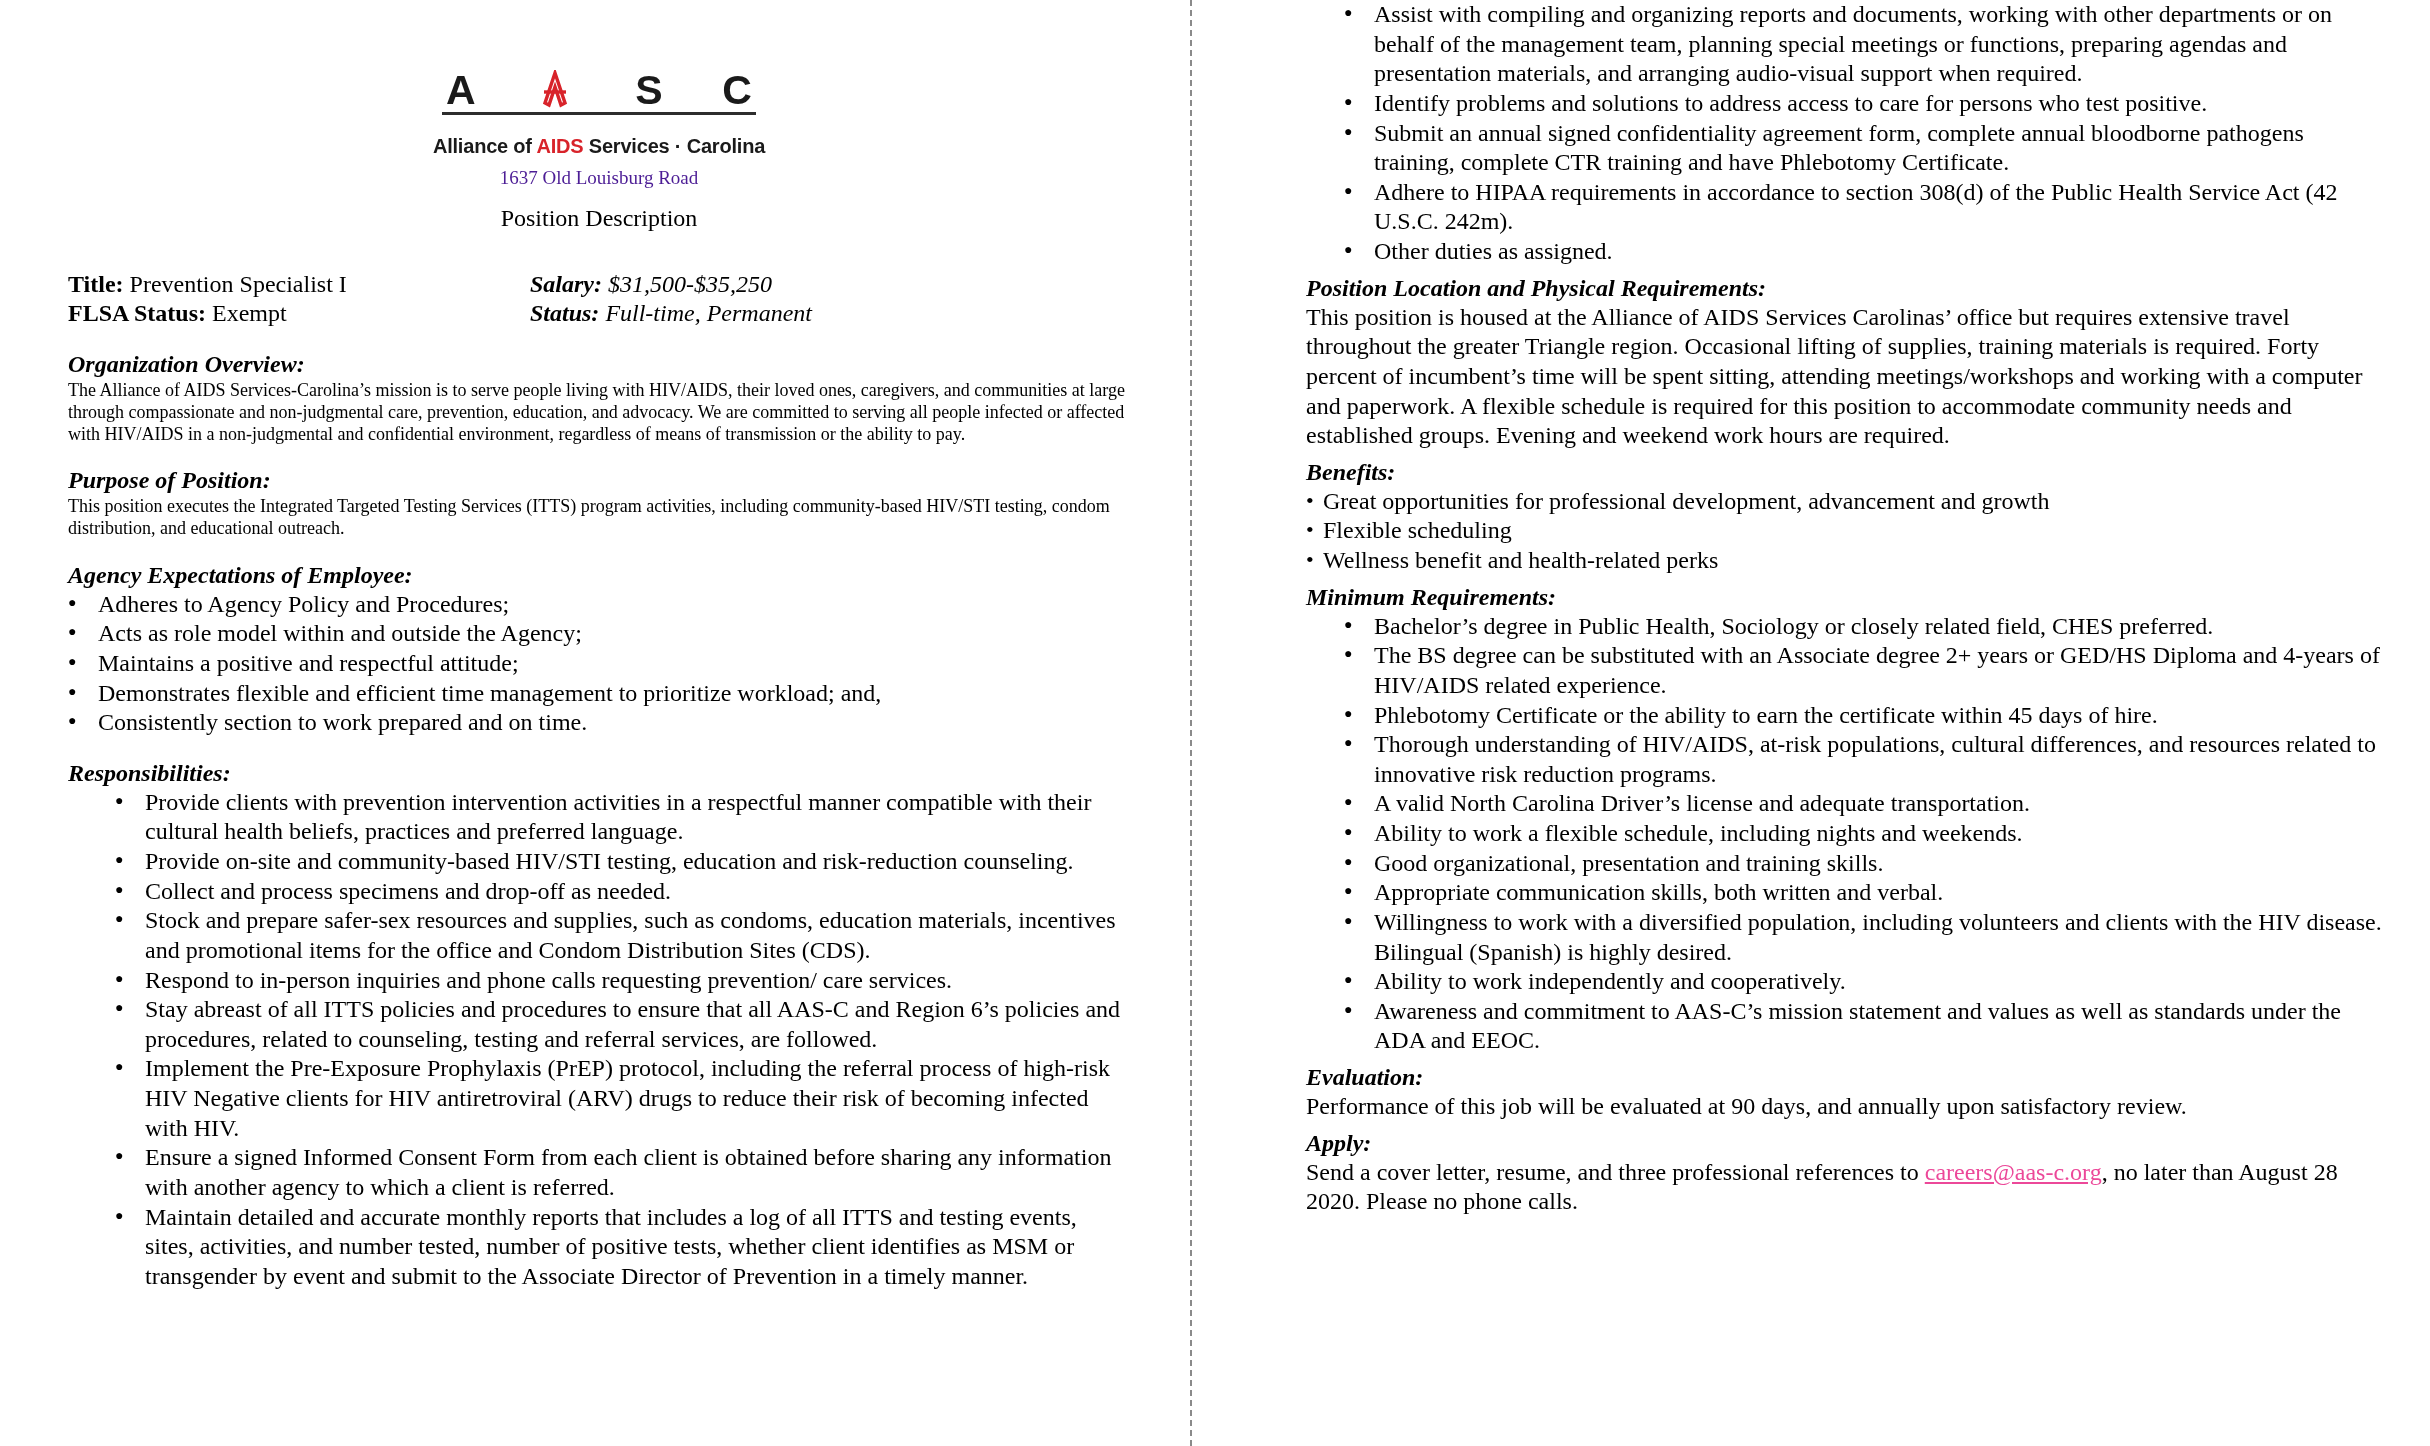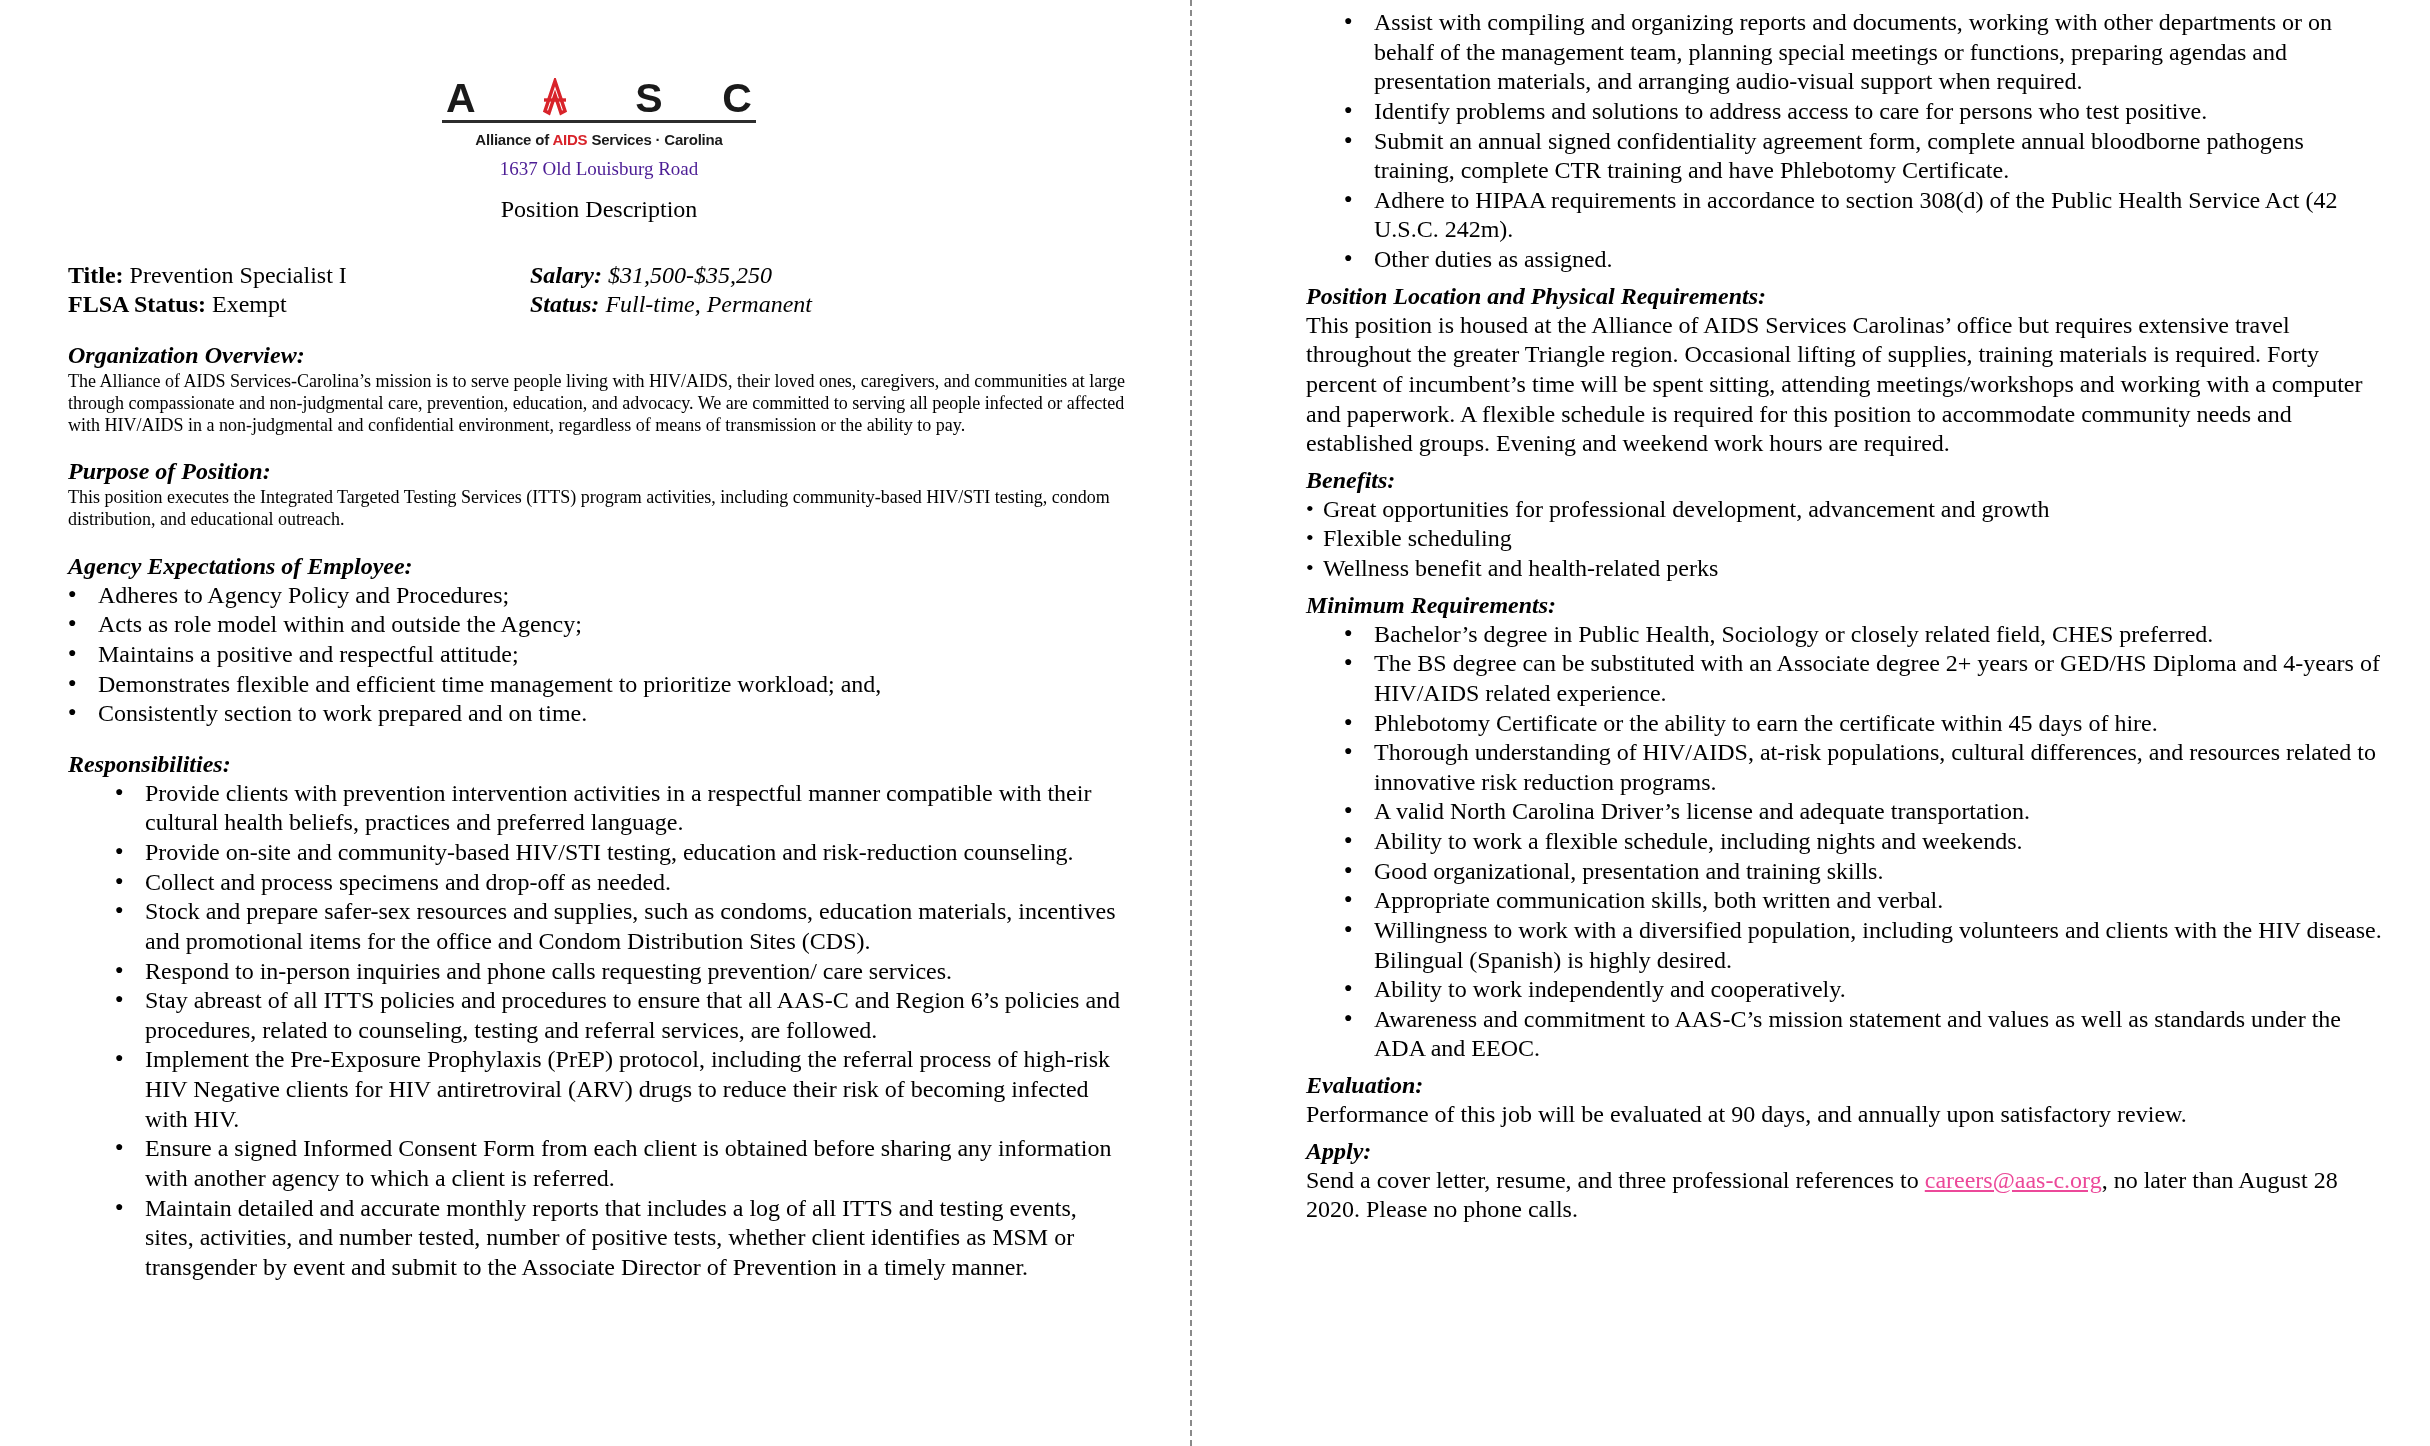--- a/index.html
+++ b/index.html
@@ -26,21 +26,21 @@
     position: absolute;
     top: 0;
     left: 1190px;
     width: 0;
     height: 1446px;
     border-left: 2px dashed #8a8a8a;
   }
   
   .col {
     position: absolute;
-    top: 8px;
+    top: 0;
     box-sizing: border-box;
   }
   .col-left {
     left: 0;
     width: 1190px;
     padding: 0 60px 0 68px;
   }
   .col-right {
     left: 1196px;
     width: 1234px;
@@ -75,24 +75,24 @@
   .logo-mark {
     width: 40px;
     height: 40px;
     position: relative;
     display: inline-block;
   }
   .logo-mark svg { display: block; }
   .logo-tagline {
     font-family: "Liberation Sans", "DejaVu Sans", sans-serif;
     font-weight: bold;
-    font-size: 15px;
+    font-size: 20px;
     letter-spacing: -0.2px;
     color: #1a1a1a;
-    margin-top: 8px;
+    margin-top: 20px;
     white-space: nowrap;
   }
   .logo-tagline .red { color: #d8232a; }
   .address {
     font-family: Liberation Serif, serif;
     font-size: 19px;
     color: #4c1d95;
     margin-top: 9px;
   }
   .doc-subtitle {

